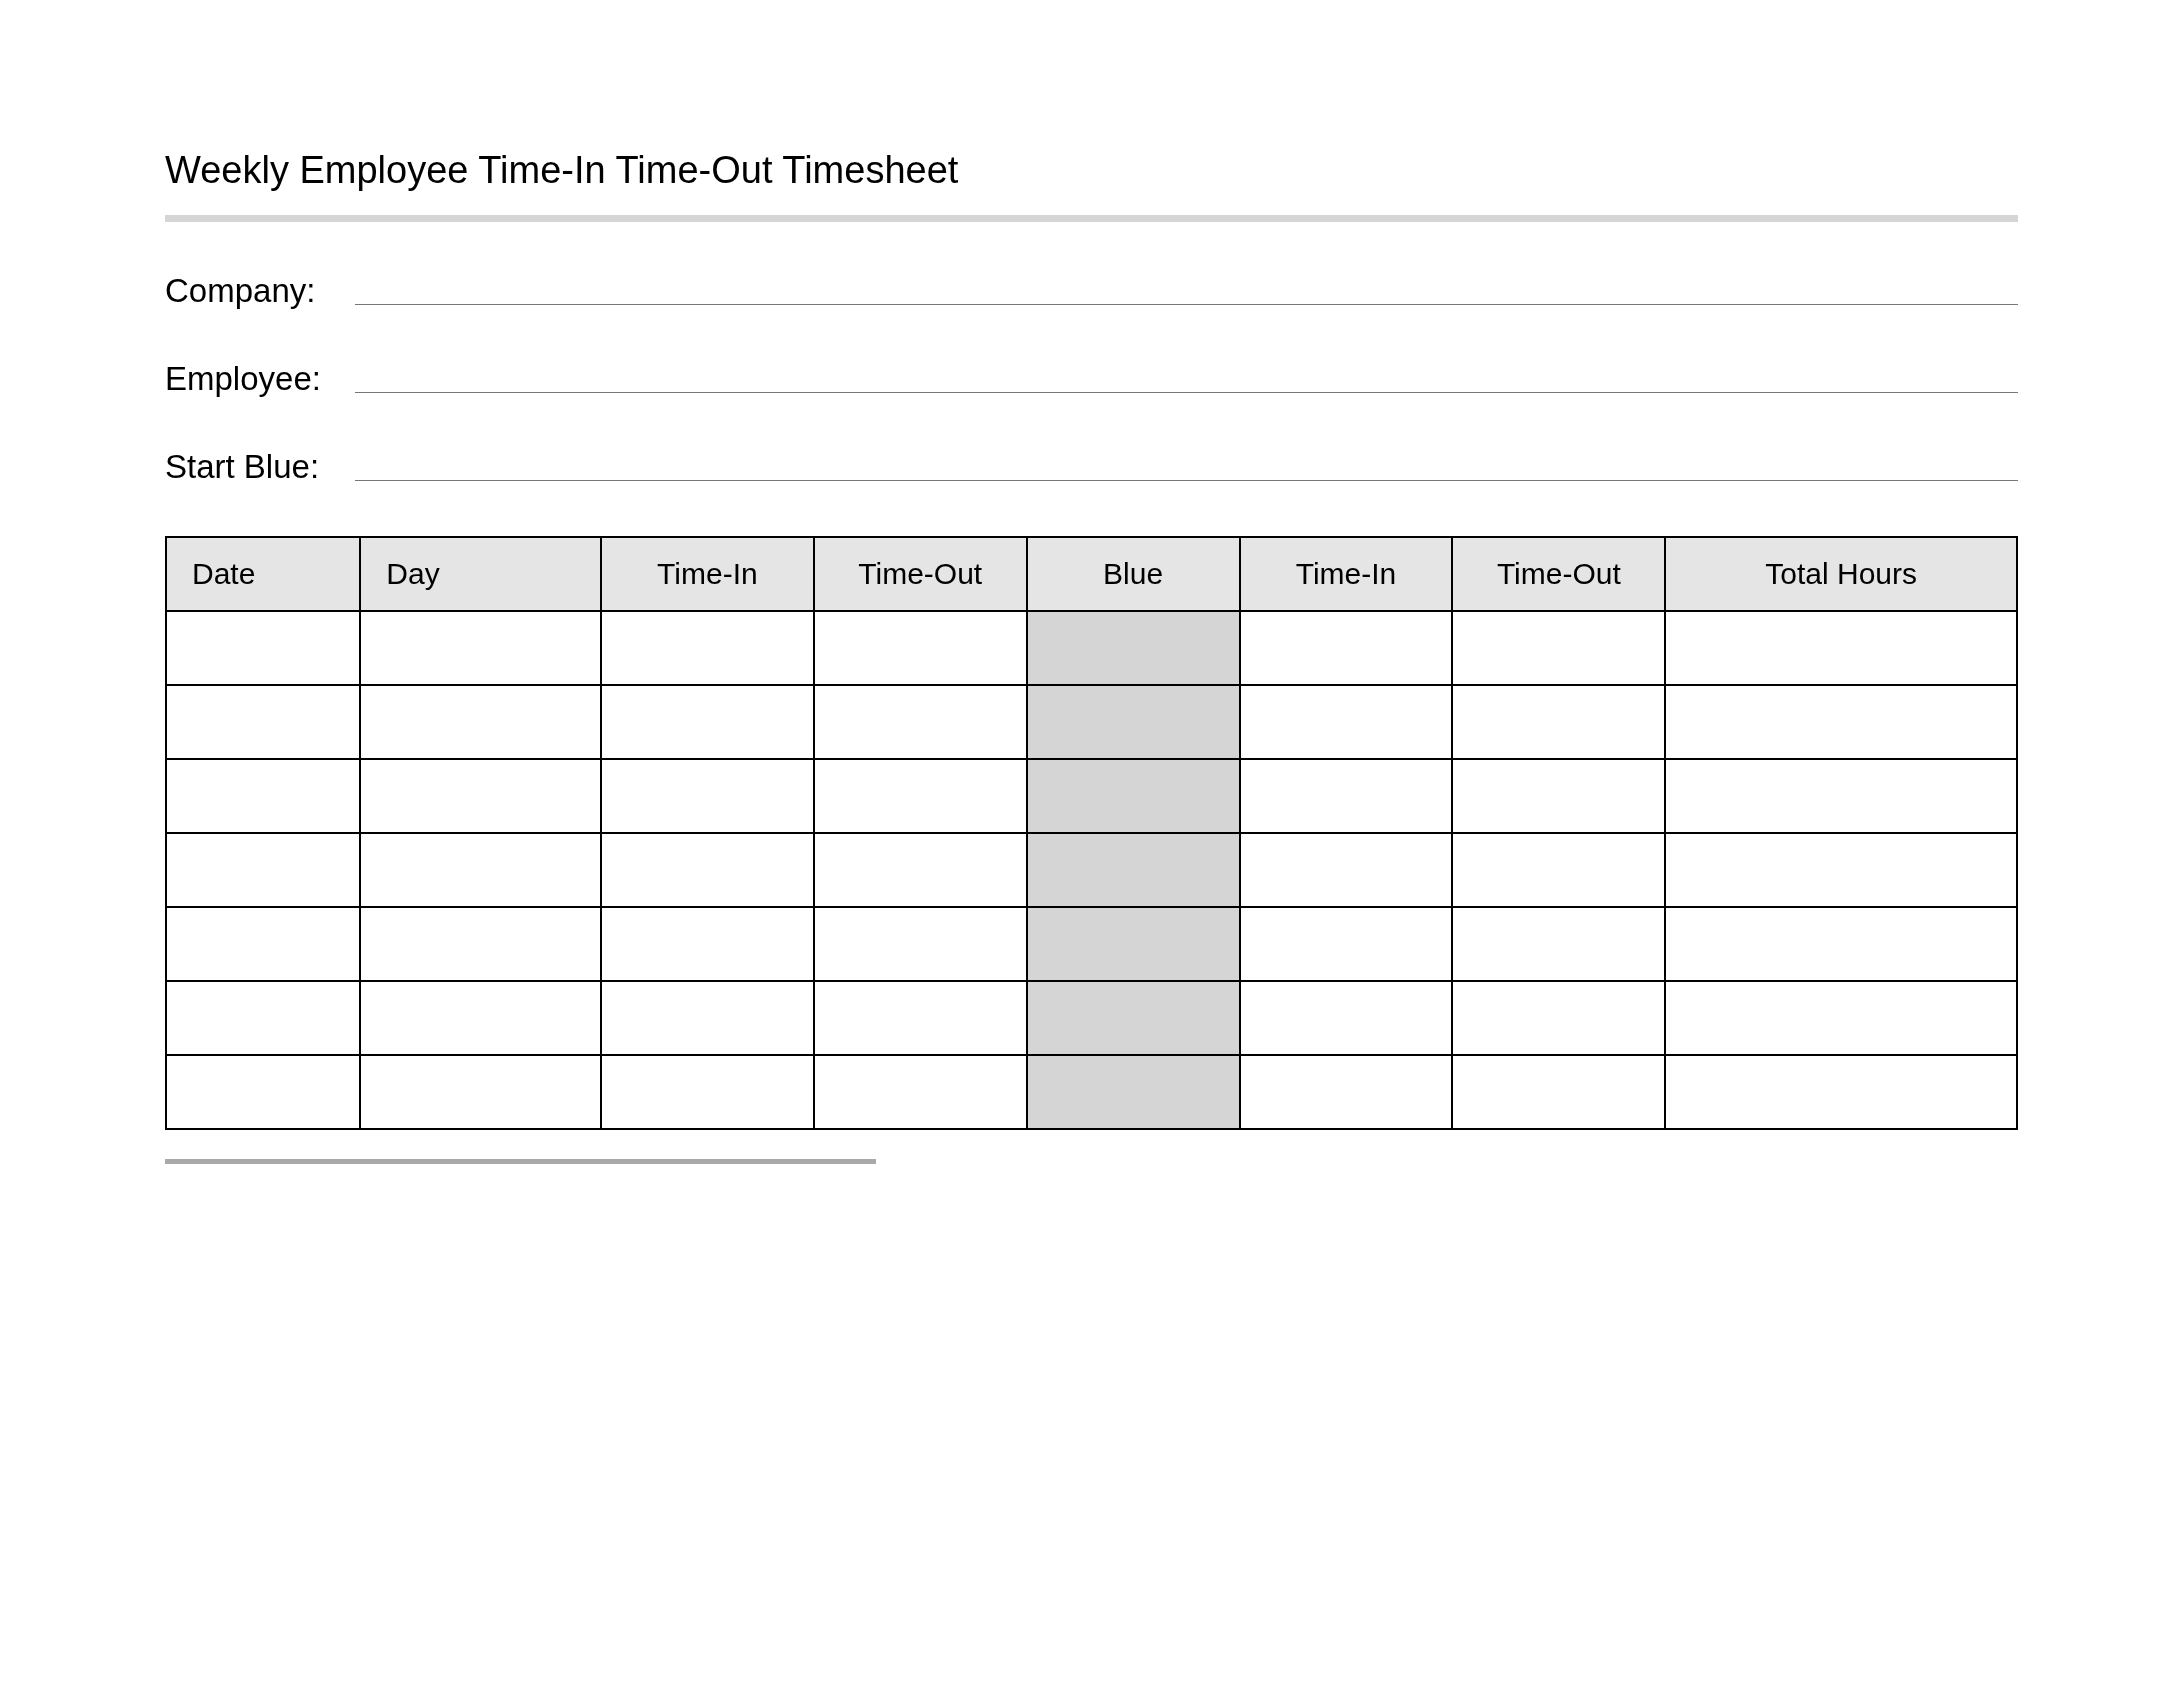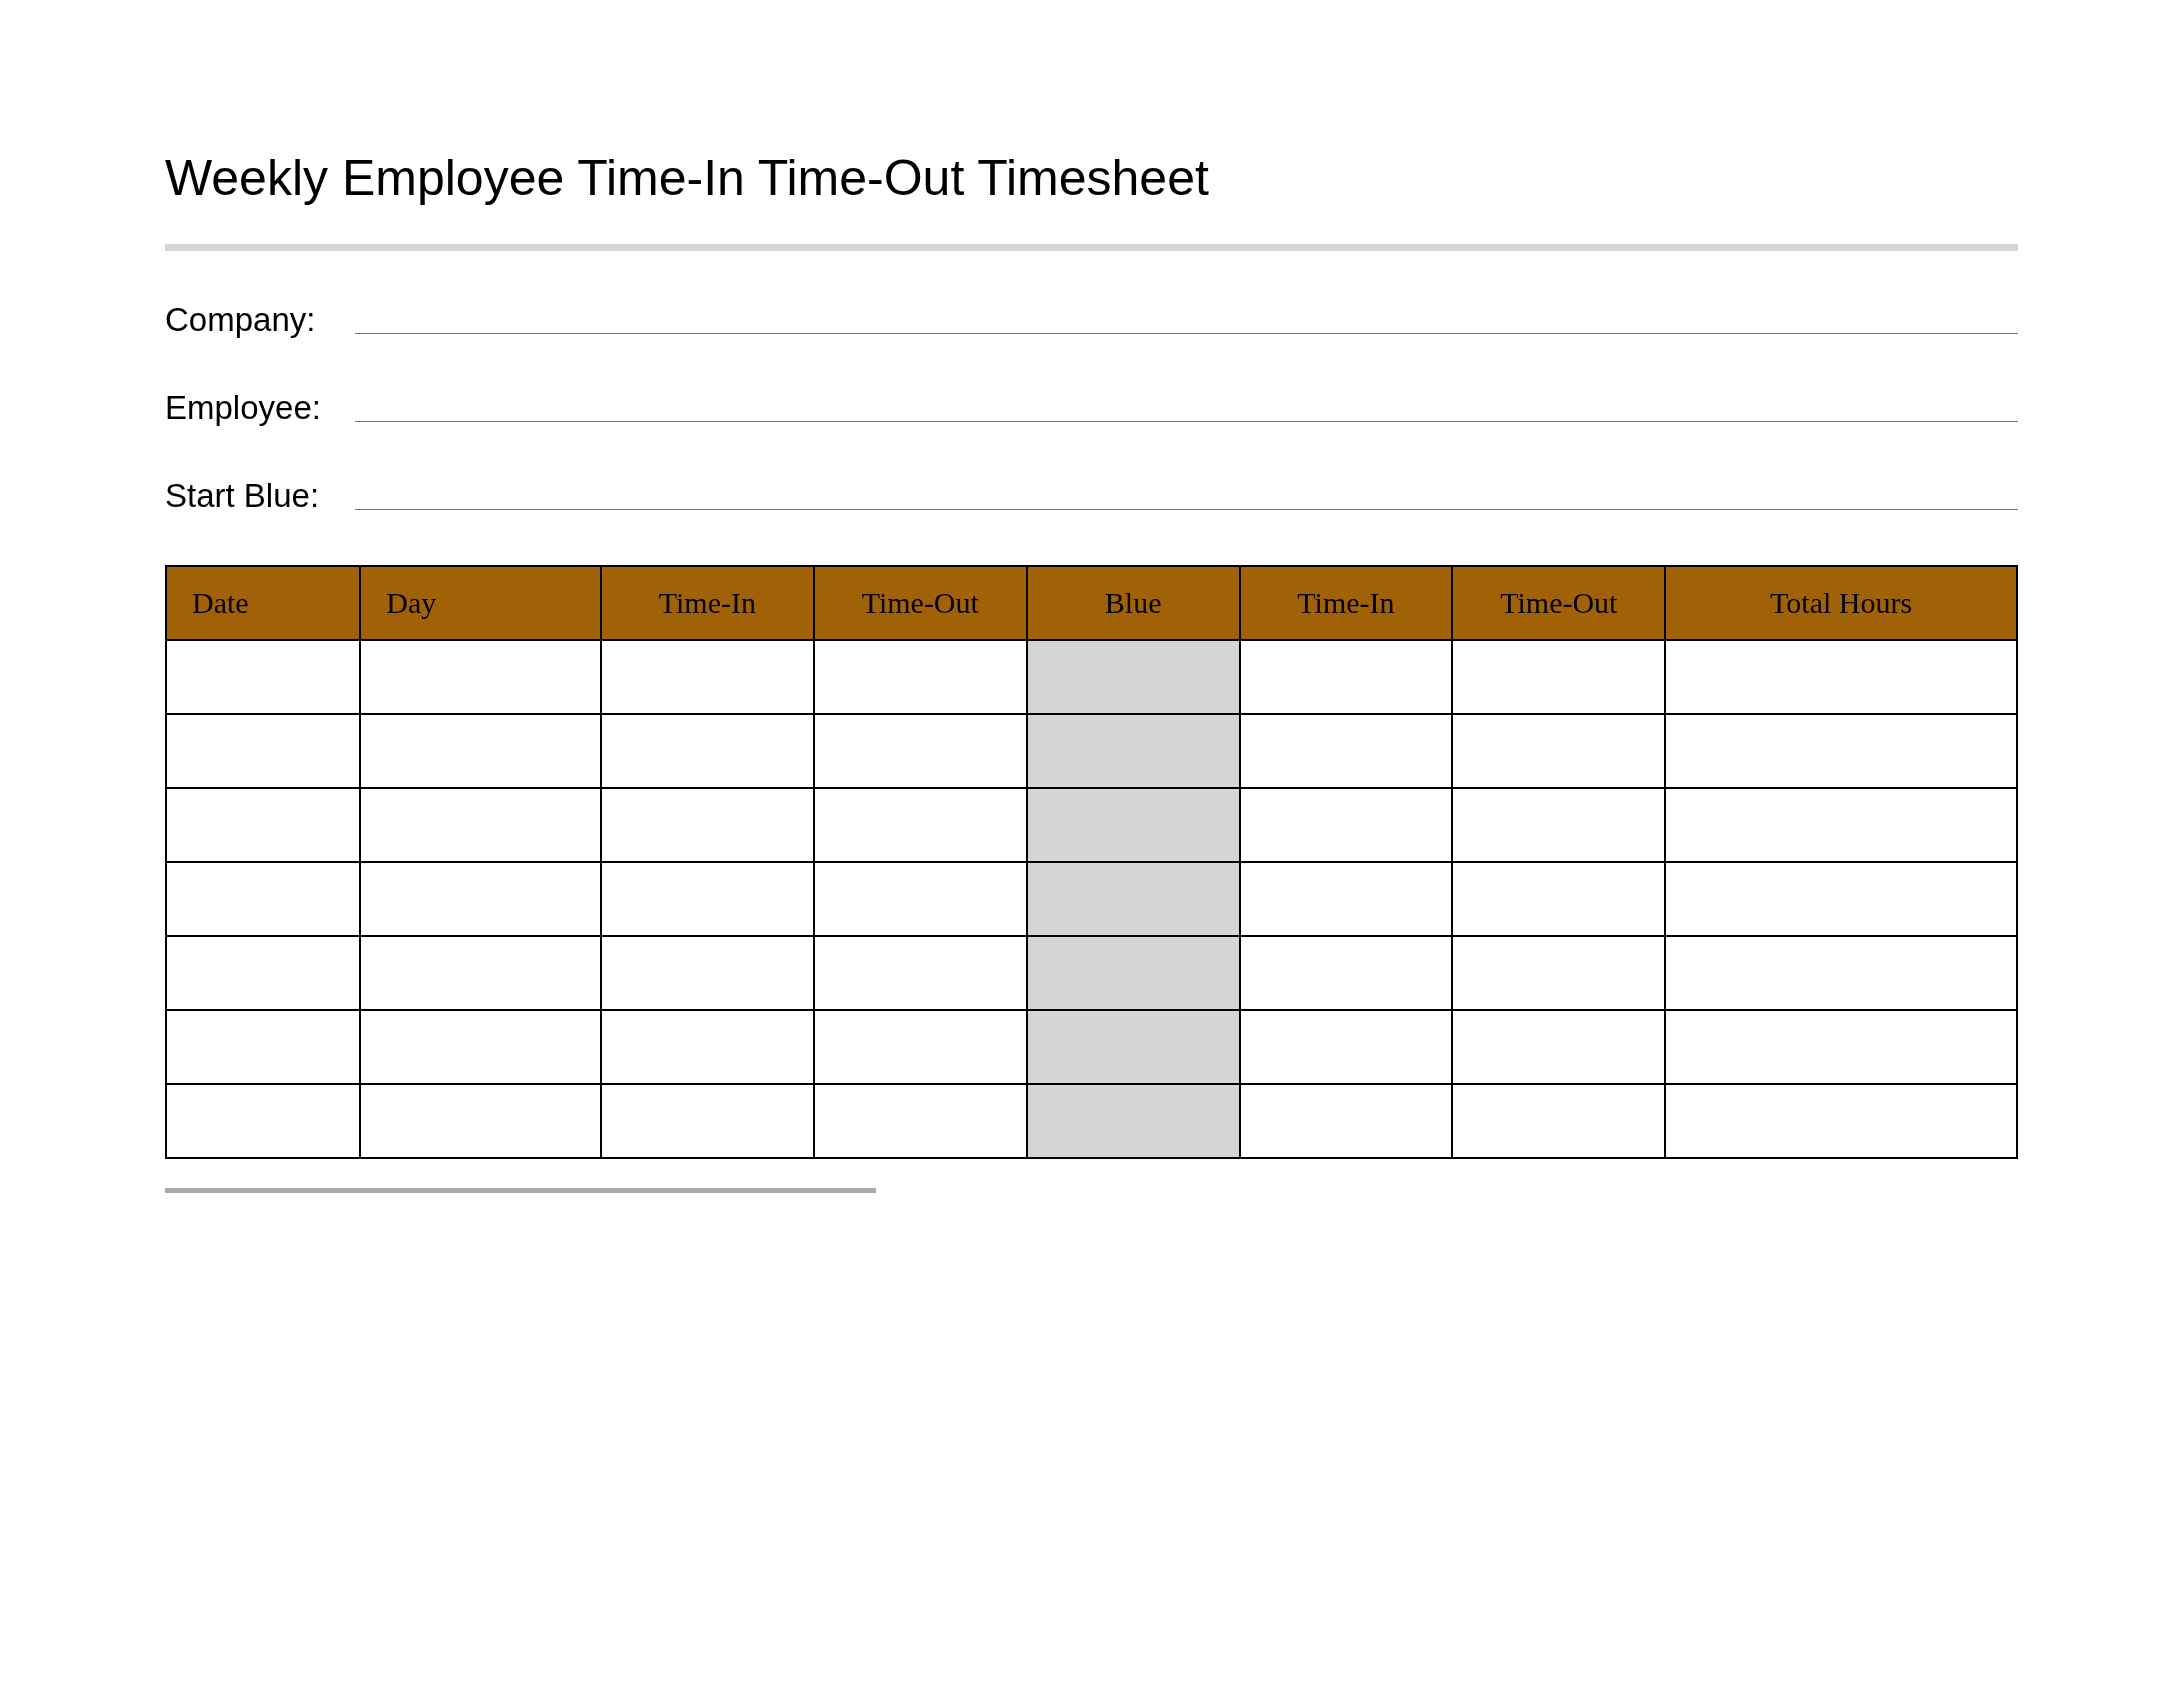--- a/index.html
+++ b/index.html
@@ -5,23 +5,23 @@
   * { box-sizing: border-box; margin: 0; padding: 0; }
   body {
     font-family: Arial, Helvetica, sans-serif;
     background: #ffffff;
     width: 2183px;
     height: 1687px;
     padding: 149px 165px 0 165px;
     color: #000;
   }
   .title {
-    font-size: 50px;
+    font-size: 38px;
     font-weight: 400;
-    margin-bottom: 37px;
+    margin-bottom: 23px;
   }
   .title-rule {
     height: 6.6px;
     background: #d5d5d5;
     margin-bottom: 50px;
   }
   .meta-row {
     display: flex;
     align-items: flex-start;
     margin-bottom: 50px;
@@ -42,24 +42,23 @@
     margin-top: 33px;
   }
   table.timesheet th,
   table.timesheet td {
     border: 2.5px solid #000;
     height: 74px;
     font-size: 30px;
     font-weight: 400;
   }
   table.timesheet th {
-    background: #a16207;
+    background: #e5e5e5;
     text-align: center;
     padding: 0 8.3px;
-    font-family: Liberation Serif, serif;
   }
   table.timesheet th.left {
     text-align: left;
     padding-left: 25px;
   }
   td.shaded {
     background: #d5d5d5;
   }
   .col-date   { width: 10.5%; }
   .col-day    { width: 13%; }

